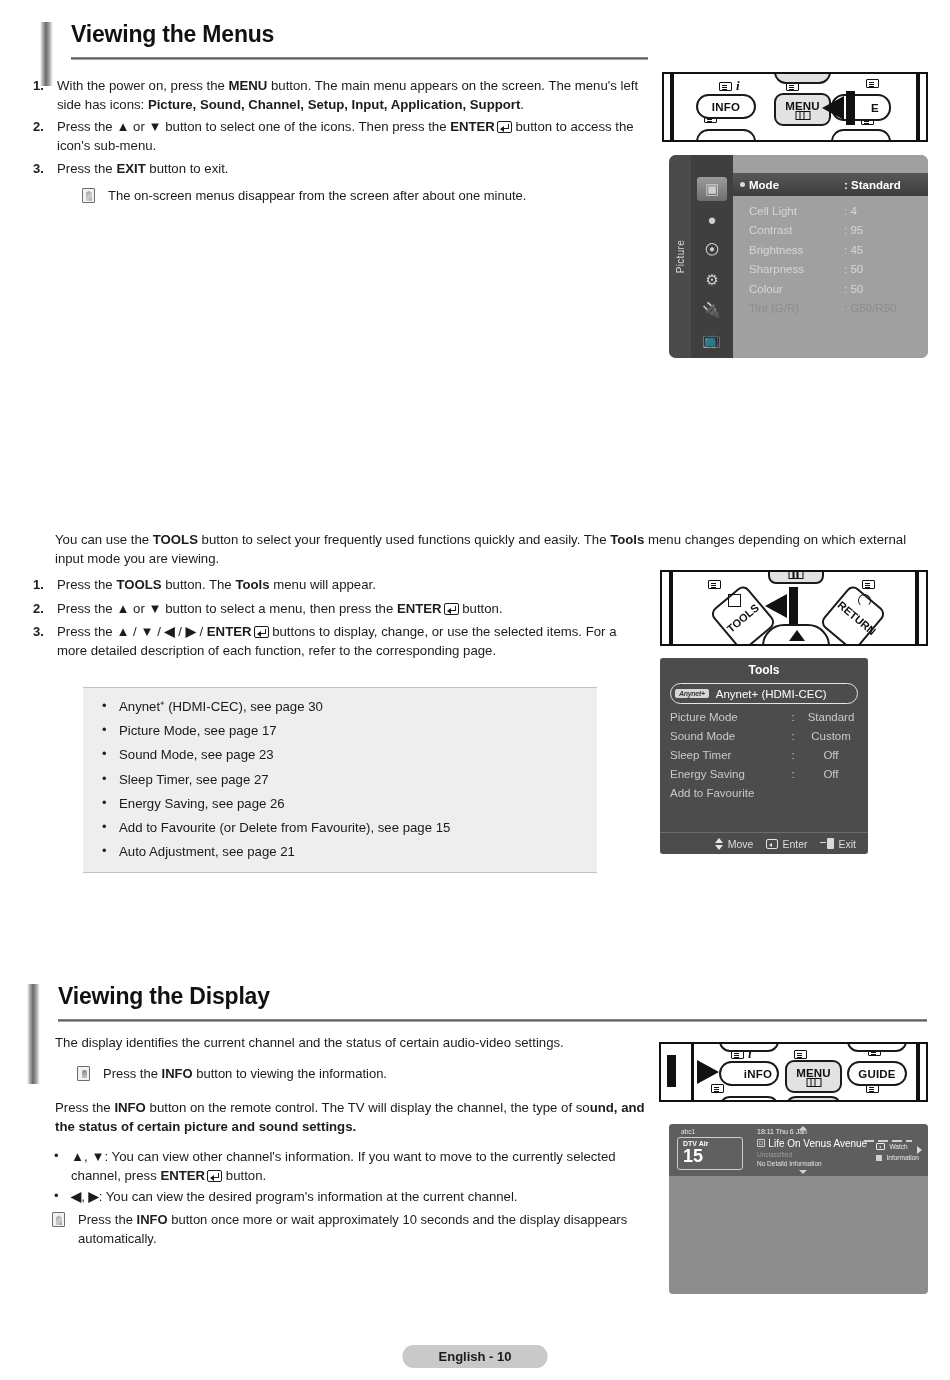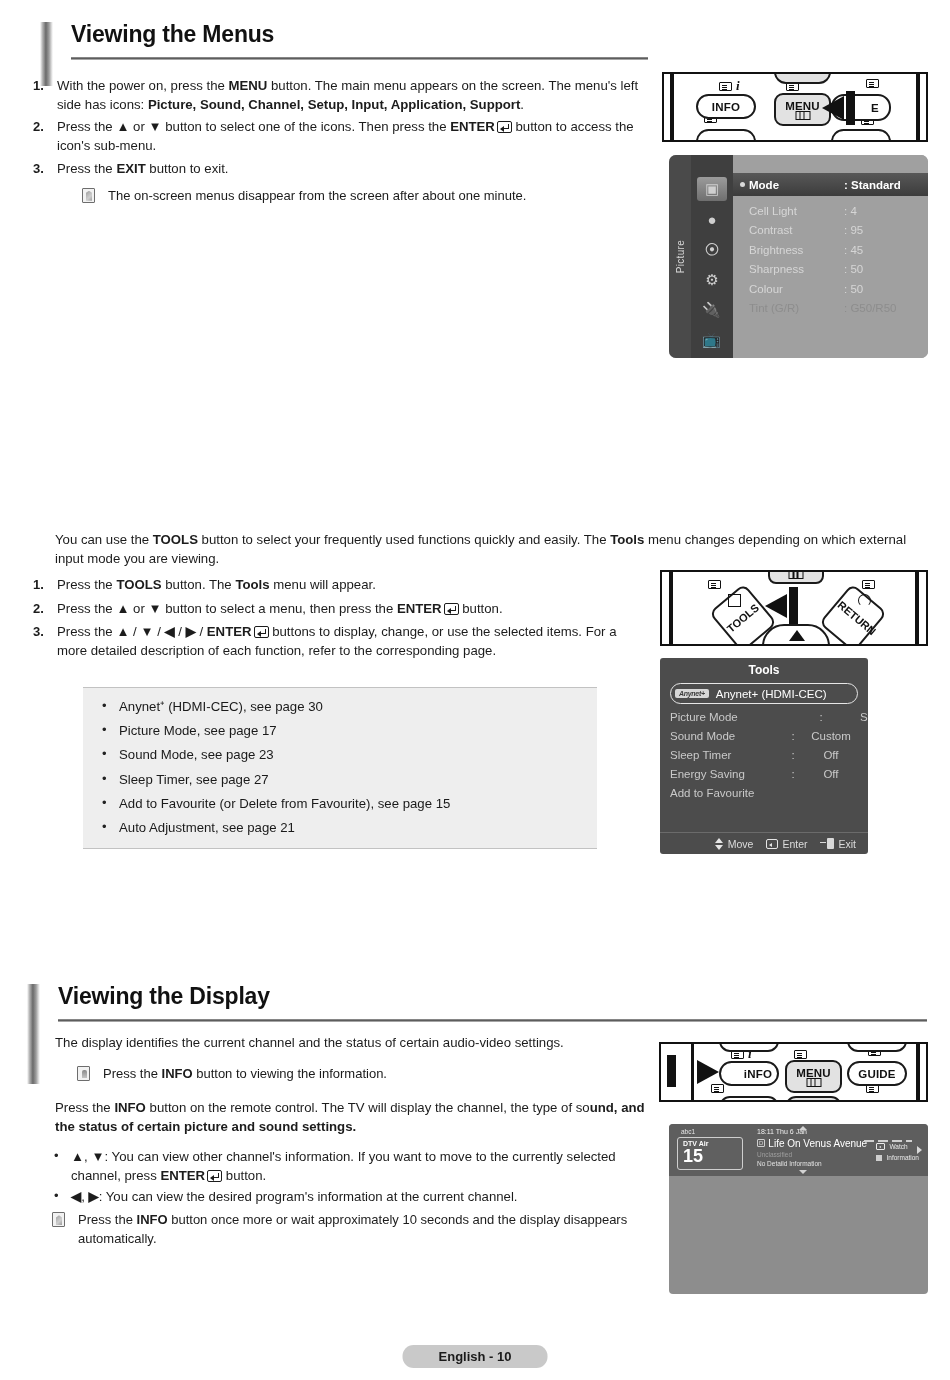--- a/index.html
+++ b/index.html
@@ -616,20 +616,21 @@
       </li>
     </ol>
   </div>
 
   <div class="greybox" style="position:absolute; left:83px; top:687px; width:514px;">
     <ul class="bullets">
       <li>Anynet⁺ (HDMI-CEC), see page 30</li>
       <li>Picture Mode, see page 17</li>
       <li>Sound Mode, see page 23</li>
       <li>Sleep Timer, see page 27</li>
+      <li>Energy Saving, see page 26</li>
       <li>Add to Favourite (or Delete from Favourite), see page 15</li>
       <li>Auto Adjustment, see page 21</li>
     </ul>
   </div>
 
   <div class="remote" style="left:660px; top:570px; width:268px; height:76px;">
     <div class="rail" style="left:7px;"></div>
     <div class="rail" style="right:7px;"></div>
 
     <div class="rtag" style="left:46px; top:8px;"></div>
@@ -671,21 +672,21 @@
 
   </div>
 
   <div class="tools-osd" style="left:660px; top:658px; width:208px; height:196px;">
     <div class="tools-title">Tools</div>
     <div class="tools-list">
       <div class="tools-item sel">
         <span class="anynet-logo">Anynet+</span>
         <span>Anynet+ (HDMI-CEC)</span>
       </div>
-      <div class="tools-item" style="margin-top:3px;gap:28px;">
+      <div class="tools-item" style="margin-top:3px;">
         <span class="tk">Picture Mode</span>
         <span class="tc">:</span>
         <span class="tv">Standard</span>
       </div>
       <div class="tools-item">
         <span class="tk">Sound Mode</span>
         <span class="tc">:</span>
         <span class="tv">Custom</span>
       </div>
       <div class="tools-item">

